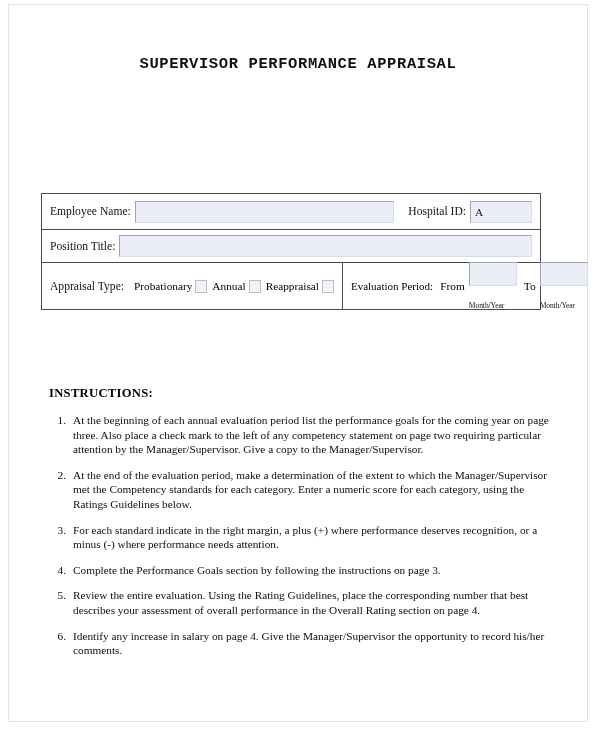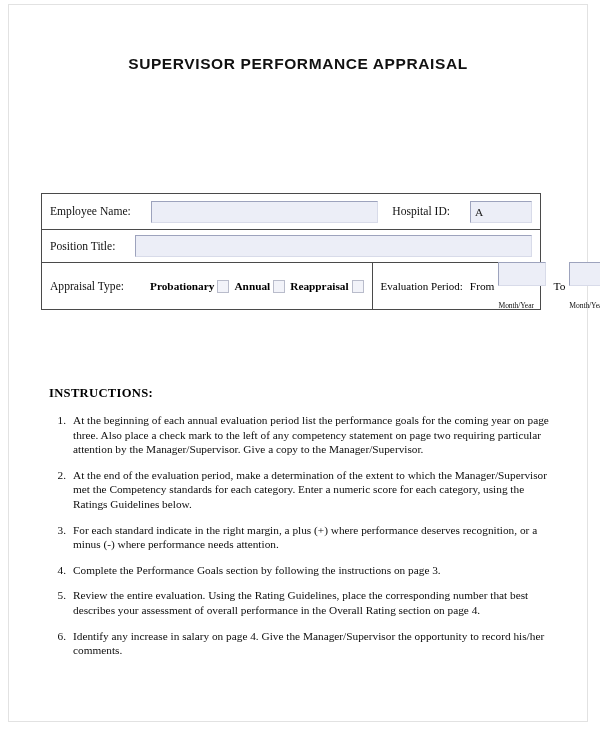--- a/index.html
+++ b/index.html
@@ -27,21 +27,21 @@
     box-sizing: border-box;
   }
 
   
   .doc-title {
     position: absolute;
     left: 0;
     top: 50px;
     width: 100%;
     text-align: center;
-    font-family: Liberation Sans, sans-serif;
+    font-family: Liberation Mono, monospace;
     font-weight: bold;
     font-size: 15.5px;
     letter-spacing: 0.6px;
     color: #111111;
   }
 
   
   .form-table {
     position: absolute;
     left: 32px;
@@ -62,21 +62,21 @@
   .row-dept   { height: 33px; }
 
   .sep {
     border-bottom: 1.3px solid #4a4a4a;
   }
 
   .fld-label {
     font-size: 11.6px;
     color: #111111;
     white-space: nowrap;
-    padding-right: 20px;
+    padding-right: 4px;
   }
 
   
   .well {
     background: #eceef7;
     border-top: 1px solid #9da3bd;
     border-left: 1px solid #9da3bd;
     border-right: 1px solid #d8dbe9;
     border-bottom: 1px solid #d8dbe9;
     box-sizing: border-box;
@@ -116,21 +116,20 @@
   .chk-group {
     display: flex;
     align-items: center;
     gap: 5px;
     margin-left: 6px;
   }
   .chk-item {
     display: flex;
     align-items: center;
     gap: 3px;
-    font-weight: bold;
   }
   .chk-text { font-size: 11.3px; }
   .checkbox {
     width: 12px;
     height: 13px;
     background: #f2f3f9;
     border: 1px solid #b9bccb;
     box-sizing: border-box;
     display: inline-block;
   }

